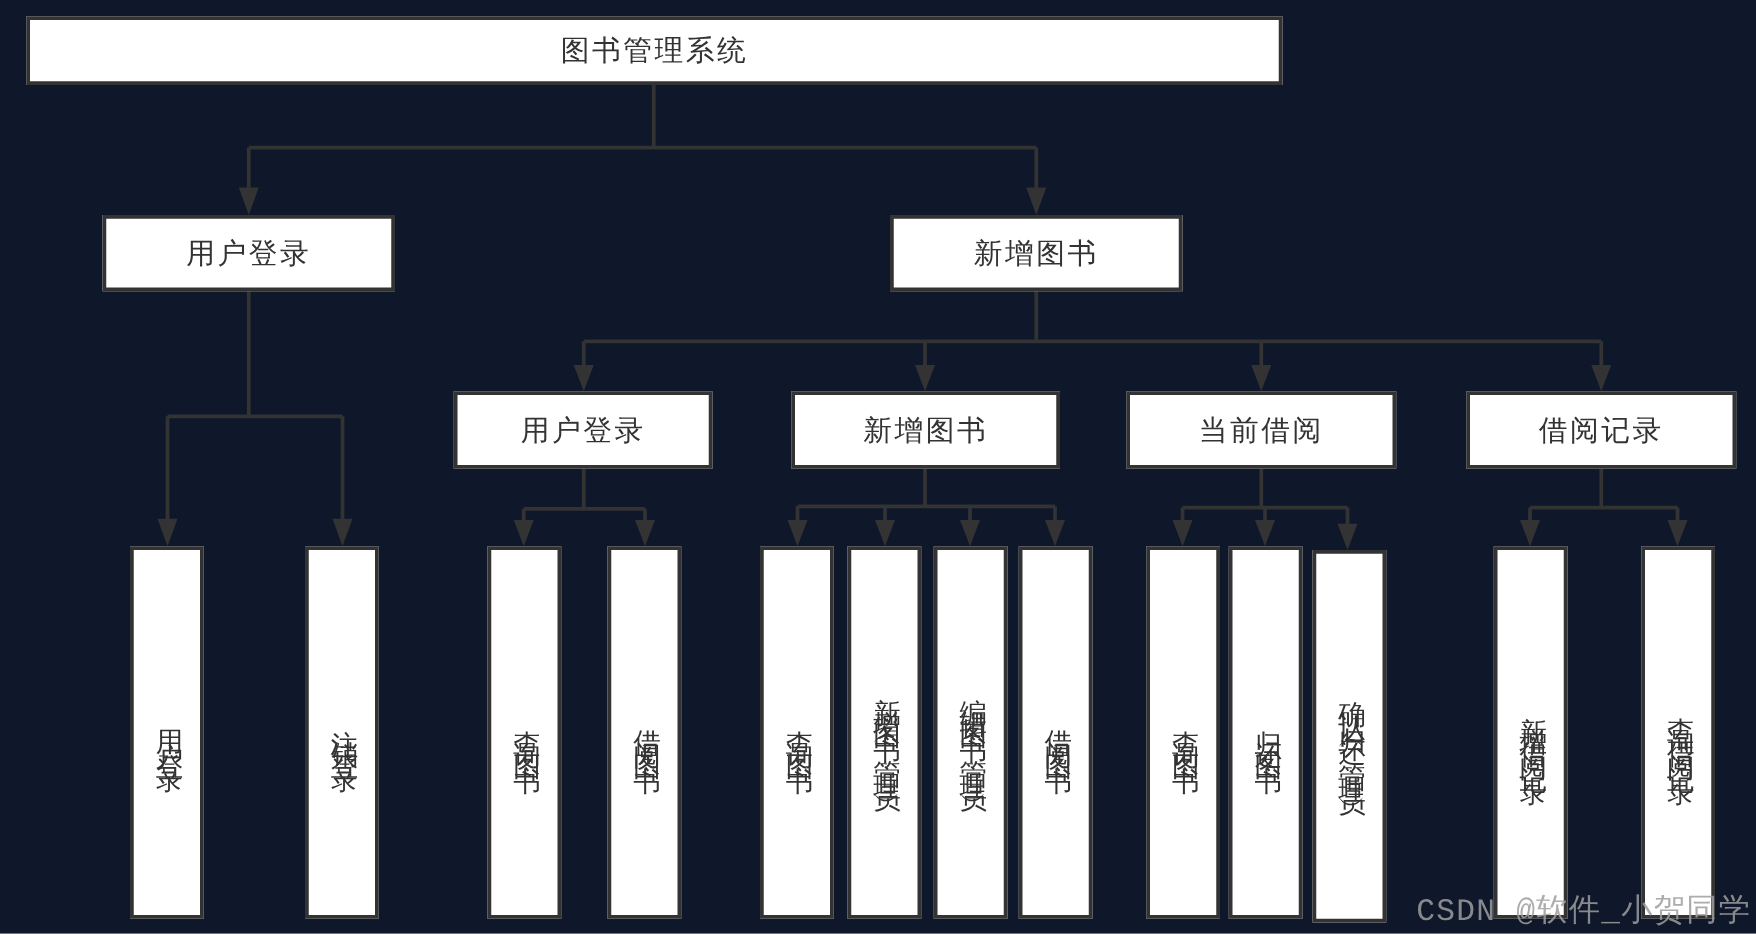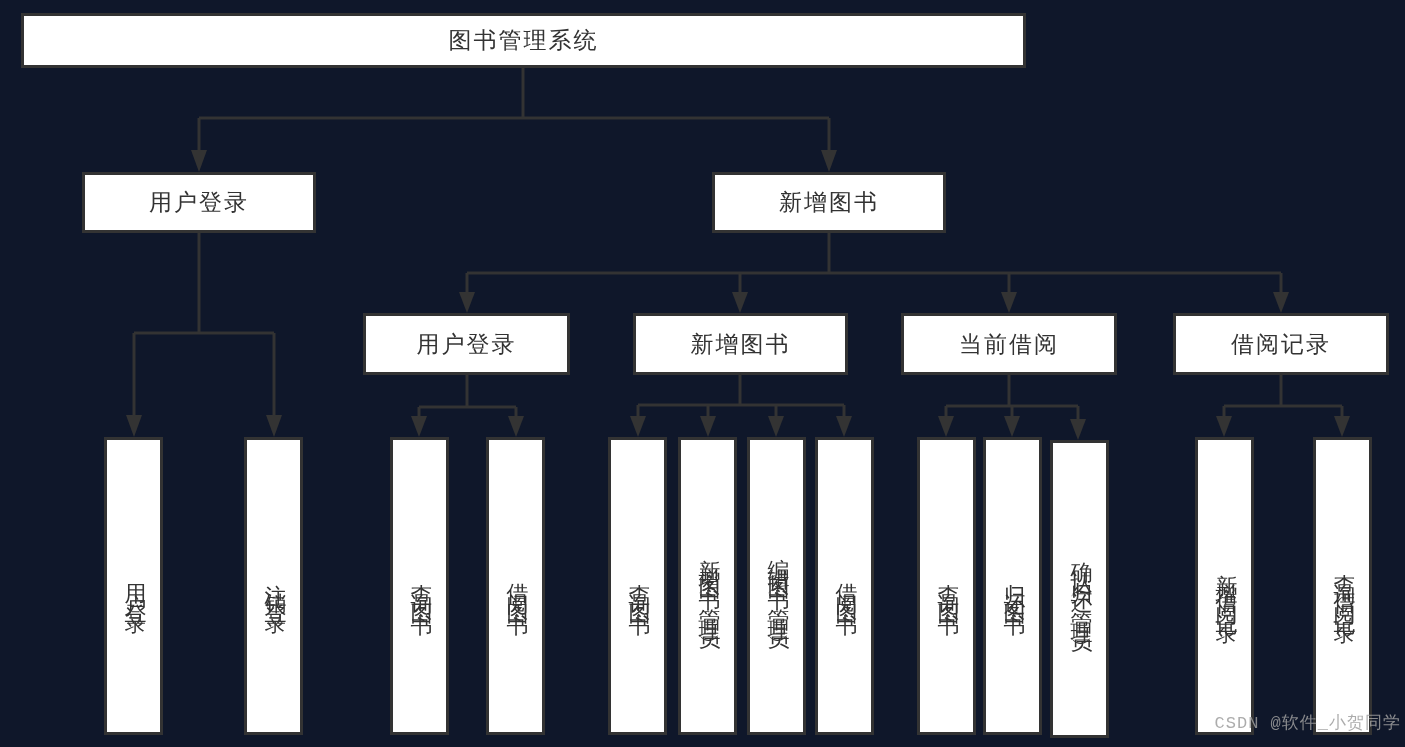--- a/index.html
+++ b/index.html
@@ -80,21 +80,21 @@
   .p-d1 { left: 917px; }
   .p-d2 { left: 983px; }
   .p-d3 { left: 1050px; top: 440px; }
   .p-e1 { left: 1195px; }
   .p-e2 { left: 1313px; }
 
   .watermark {
     position: absolute;
     right: 4px;
     top: 711px;
-    font-size: 17px;
+    font-size: 25px;
     letter-spacing: 1px;
     color: var(--watermark);
     opacity: 0.85;
     z-index: 5;
   }
 </style>
 </head>
 <body>
 
 <div class="stage">

